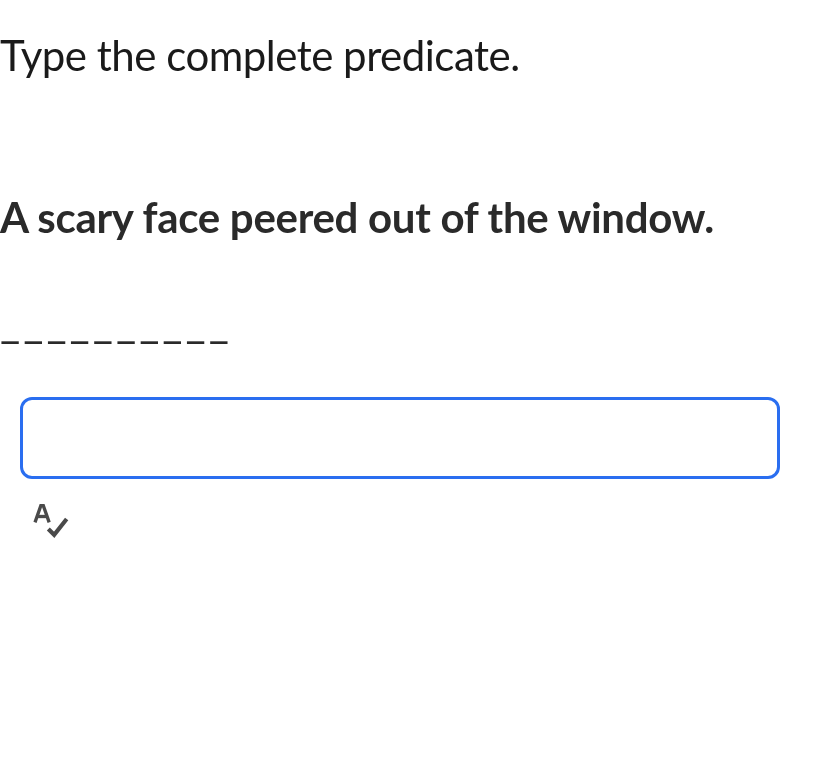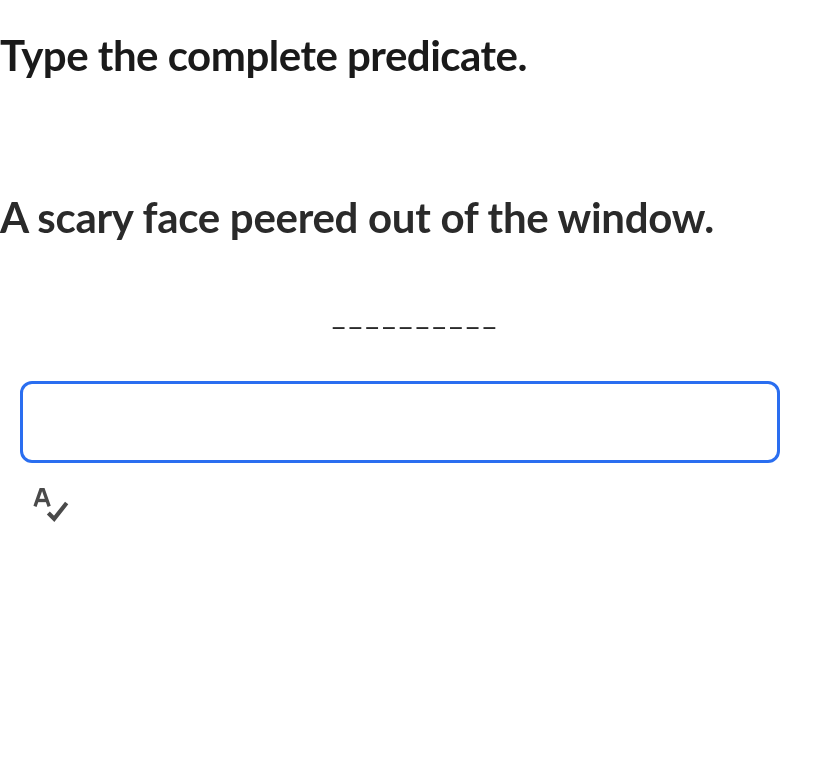--- a/index.html
+++ b/index.html
@@ -9,40 +9,39 @@
     }
     body {
       font-family: -apple-system, BlinkMacSystemFont, 'Segoe UI', 'Lato', sans-serif;
       width: 831px;
       height: 778px;
       background: #fff;
       padding: 30px 0 0 0;
     }
     .heading {
       font-size: 42px;
-      font-weight: 700;
+      font-weight: 400;
       color: #1a1a1a;
       margin-bottom: 110px;
       letter-spacing: -0.5px;
     }
     .sentence {
       font-size: 42px;
       font-weight: 700;
       color: #2a2a2a;
       line-height: 1.3;
       margin-bottom: 50px;
       letter-spacing: -0.3px;
     }
     .blank-line {
-      font-size: 30px;
+      font-size: 44px;
       font-weight: 400;
       color: #2a2a2a;
       letter-spacing: 3px;
       margin-bottom: 50px;
-      text-align: center;
     }
     .input-wrap {
       padding-left: 20px;
       margin-bottom: 20px;
     }
     .text-input {
       width: 760px;
       height: 82px;
       border: 3px solid #2a6ef0;
       border-radius: 12px;

